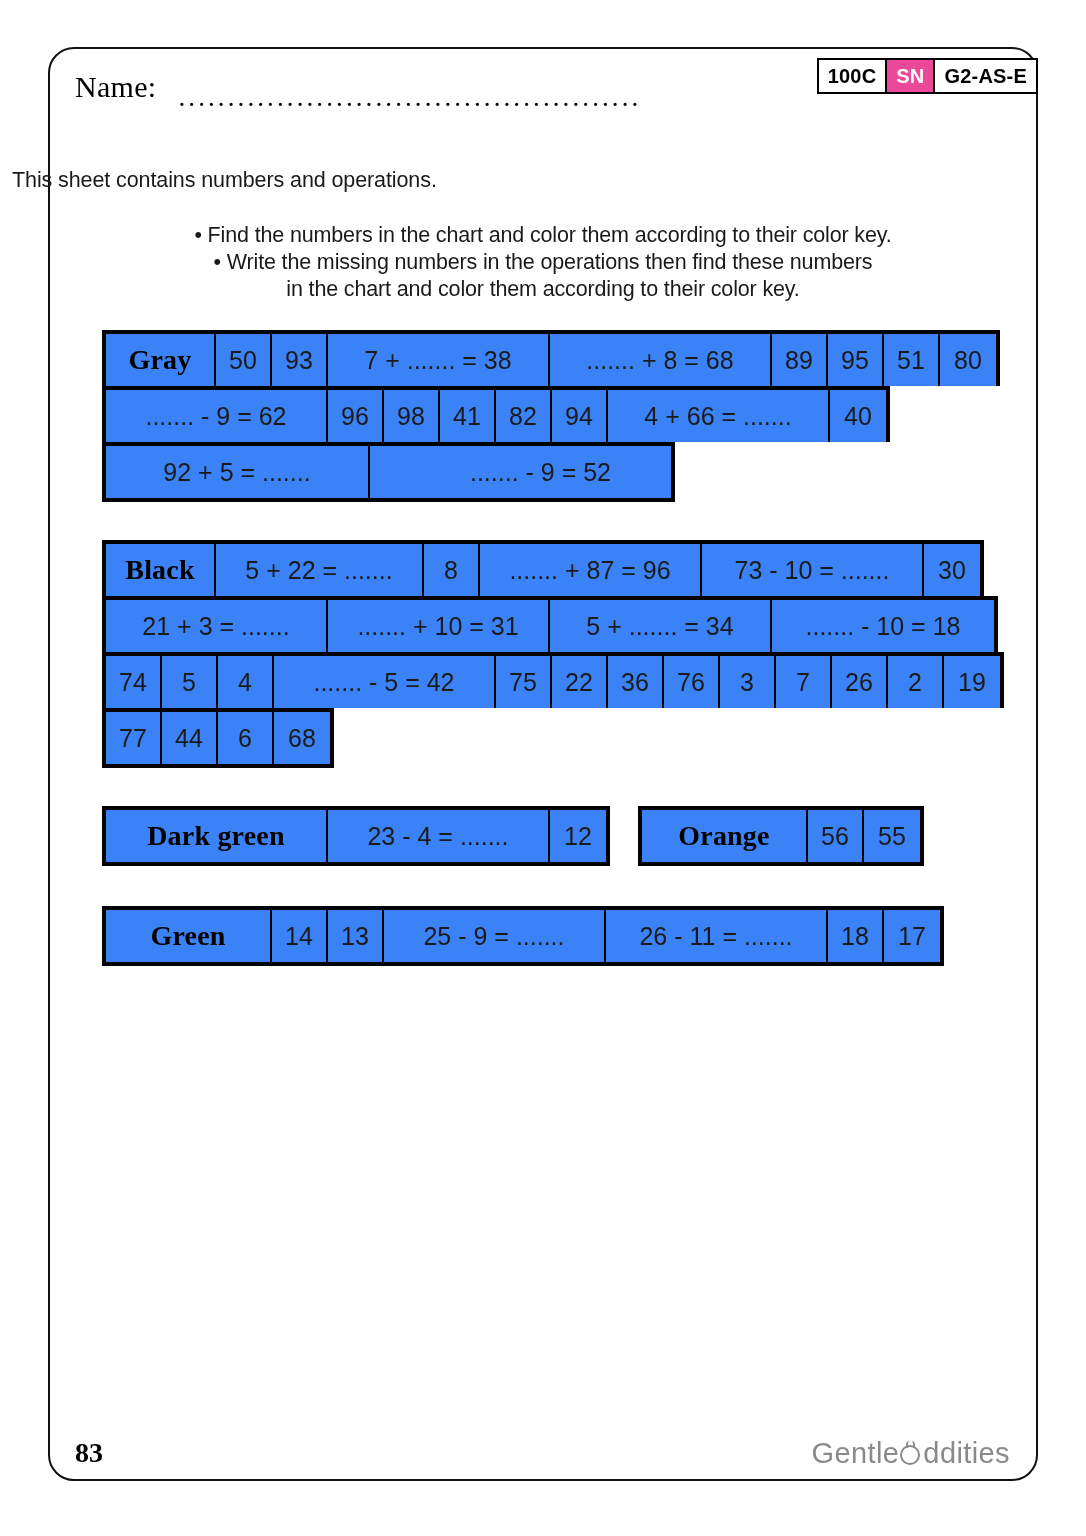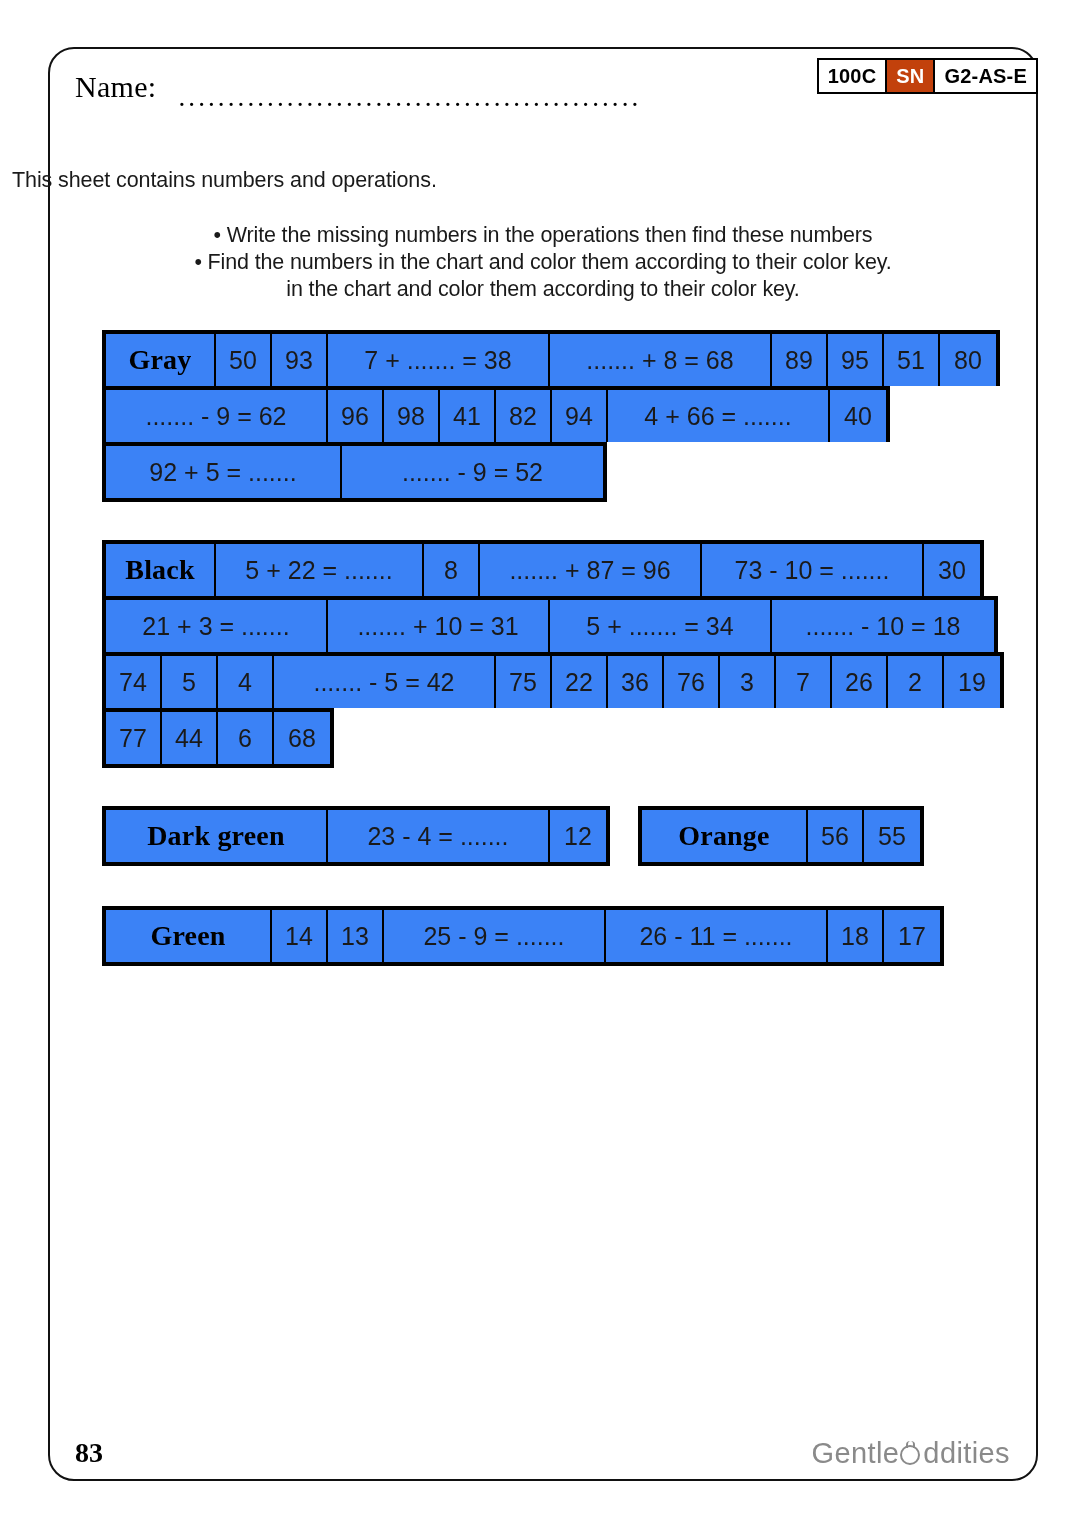--- a/index.html
+++ b/index.html
@@ -65,21 +65,21 @@
     display: flex;
     align-items: center;
     justify-content: center;
     font-family: "Liberation Sans", sans-serif;
     font-weight: bold;
     font-size: 20px;
     padding: 0 9px;
     letter-spacing: .2px;
   }
   .badge.b1 { border-right: 2px solid #000; }
-  .badge.b2 { background: #c2410c; color: #fff; border-right: 2px solid #000; }
+  .badge.b2 { background: #ec4899; color: #fff; border-right: 2px solid #000; }
   .badge.b3 { }
 
   
   .intro {
     position: absolute;
     left: 0;
     top: 168px;
     width: 1086px;
     text-align: left;
     font-size: 21.5px;
@@ -193,22 +193,22 @@
 </div>
 
 <div class="code-badges">
   <span class="badge b1">100C</span>
   <span class="badge b2">SN</span>
   <span class="badge b3">G2-AS-E</span>
 </div>
 
 <div class="intro">This sheet contains numbers and operations.</div>
 <div class="bullets">
+  <div>• Find the numbers in the chart and color them according to their color key.</div>
   <div>• Write the missing numbers in the operations then find these numbers</div>
-  <div>• Find the numbers in the chart and color them according to their color key.</div>
   <div>in the chart and color them according to their color key.</div>
 </div>
 
 <div id="sections-root">
     <div class="section" style="left: 102px; top: 330px;">
       <div class="grid-row">
         <div class="cell label" style="width: 110px;">Gray</div>
         <div class="cell" style="width: 56px;">50</div>
         <div class="cell" style="width: 56px;">93</div>
         <div class="cell" style="width: 222px;">7 + ....... = 38</div>
@@ -222,22 +222,22 @@
         <div class="cell" style="width: 222px;">....... - 9 = 62</div>
         <div class="cell" style="width: 56px;">96</div>
         <div class="cell" style="width: 56px;">98</div>
         <div class="cell" style="width: 56px;">41</div>
         <div class="cell" style="width: 56px;">82</div>
         <div class="cell" style="width: 56px;">94</div>
         <div class="cell" style="width: 222px;">4 + 66 = .......</div>
         <div class="cell" style="width: 56px;">40</div>
       </div>
       <div class="grid-row last">
-        <div class="cell" style="width: 236px;">92 + 5 = .......</div>
-        <div class="cell" style="width: 261px;">....... - 9 = 52</div>
+        <div class="cell" style="width: 264px;">92 + 5 = .......</div>
+        <div class="cell" style="width: 261px; margin-left: 40px;">....... - 9 = 52</div>
       </div>
     </div>
     <div class="section" style="left: 102px; top: 540px;">
       <div class="grid-row">
         <div class="cell label" style="width: 110px;">Black</div>
         <div class="cell" style="width: 208px;">5 + 22 = .......</div>
         <div class="cell" style="width: 56px;">8</div>
         <div class="cell" style="width: 222px;">....... + 87 = 96</div>
         <div class="cell" style="width: 222px;">73 - 10 = .......</div>
         <div class="cell" style="width: 56px;">30</div>

